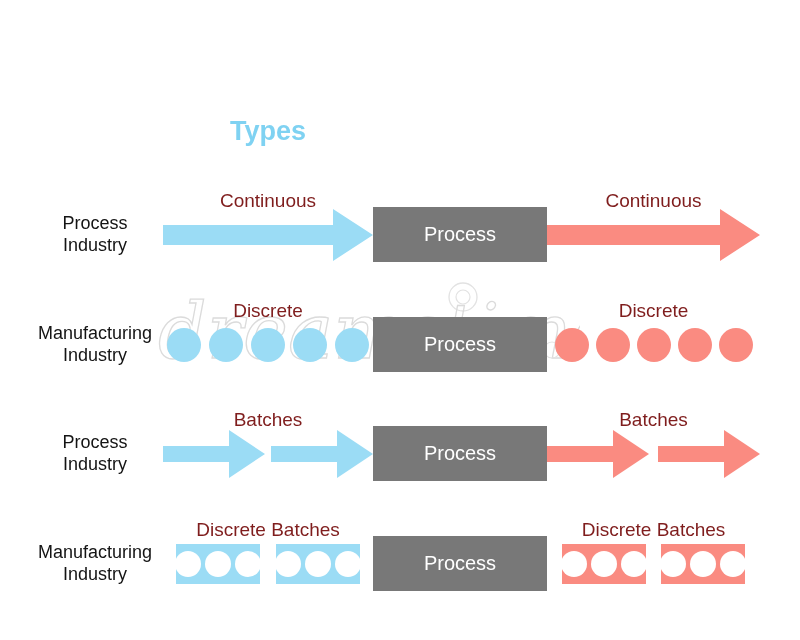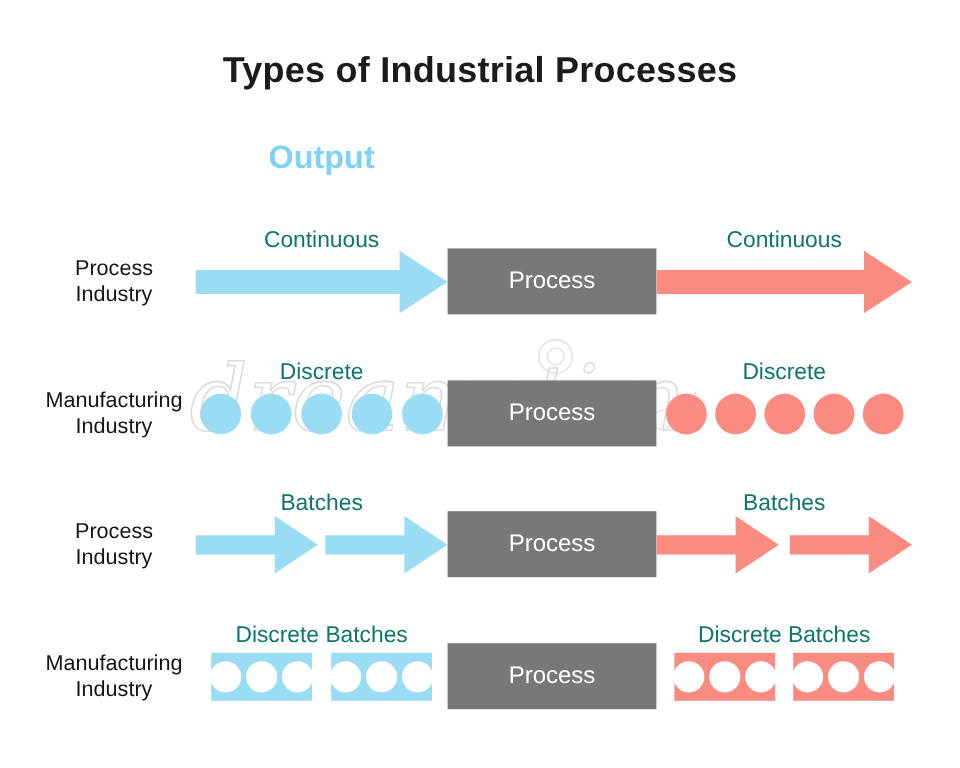--- a/index.html
+++ b/index.html
@@ -12,21 +12,21 @@
     font-size:30px; font-weight:600; color:#1b1b1b; letter-spacing:0.2px;
   }
   .hdr { position:absolute; top:116px; font-size:27px; font-weight:600; text-align:center; }
   .hdr-input  { left:163px; width:210px; color:#7fd2f2; }
   .hdr-output { left:552px; width:212px; color:#f9857c; }
 
   .industry {
     position:absolute; left:10px; width:170px; text-align:center;
     font-size:18px; line-height:22px; color:#141414; font-weight:500;
   }
-  .cap { position:absolute; font-size:19px; color:#0f766e; text-align:center; white-space:nowrap; }
+  .cap { position:absolute; font-size:19px; color:#7f1d1d; text-align:center; white-space:nowrap; }
   .cap-in  { left:163px; width:210px; }
   .cap-out { left:547px; width:213px; }
 
   .pbox {
     position:absolute; left:373px; width:174px; height:55px; background:#787878;
     display:flex; align-items:center; justify-content:center;
     color:#ffffff; font-size:20px;
   }
 
   .arrow { position:absolute; display:block; }
@@ -48,23 +48,22 @@
   .batch-red  { background:#fa8b81; }
   .bdot { width:26px; height:26px; border-radius:50%; background:#ffffff; flex:0 0 auto; }
 
   .wm { position:absolute; left:150px; top:270px; opacity:0.7; pointer-events:none; }
 </style>
 </head>
 <body>
 
 <div class="canvas">
 
-  <div class="title">Types of Industrial Processes</div>
 
-  <div class="hdr hdr-input">Output</div>
+  <div class="hdr hdr-input">Types</div>
 
   <svg class="wm" width="430" height="125">
     <circle cx="313" cy="27" r="14" fill="none" stroke="#d6d6d6" stroke-width="1.3"></circle>
     <circle cx="313" cy="27" r="7" fill="none" stroke="#d6d6d6" stroke-width="1.2"></circle>
     <text x="8" y="88" font-family="DejaVu Serif, serif" font-style="italic" font-size="76" fill="none" stroke="#cccccc" stroke-width="1.3">dreamstime</text>
     <circle cx="402" cy="80" r="8" fill="none" stroke="#d6d6d6" stroke-width="1.2"></circle>
   </svg>
 
   <div class="industry" style="top:212px">
     <span>Process</span><br>

